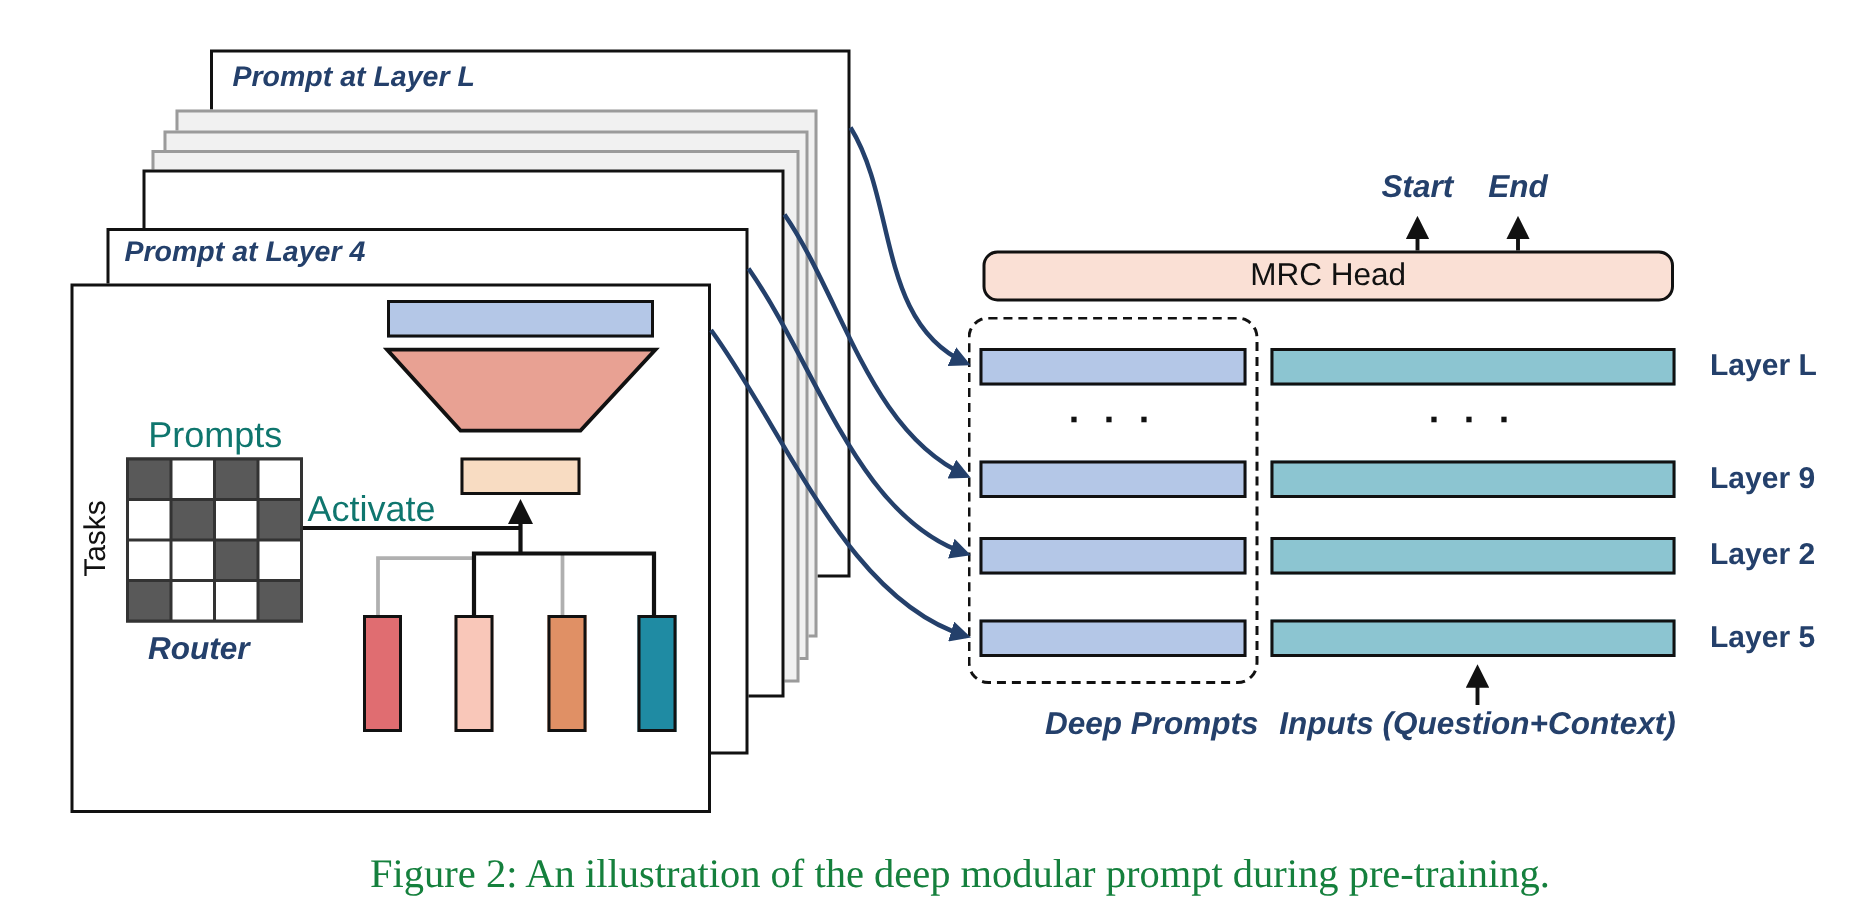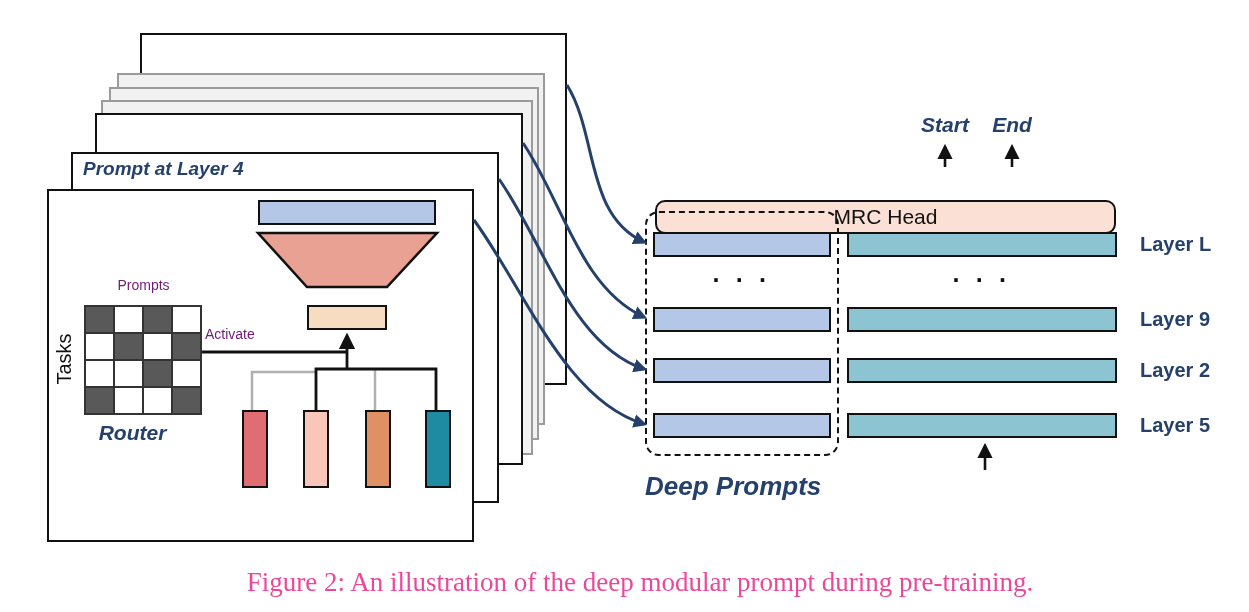--- a/index.html
+++ b/index.html
@@ -1,60 +1,61 @@
 <!DOCTYPE html>
 <html style="--navy: #24406b; --deep-fill: #b4c7e7; --input-fill: #8cc5d1; --mrc-fill: #fae0d5; --funnel-fill: #e8a193; --act-fill: #f8dcc2; --prompt-fill: #b4c7e7; --grid-dark: #595959; --sheet-fill: #f1f1f1; --sheet-border: #9b9b9b; --gray-line: #b0b0b0; --wm-gray: #c6c6c6;"><head>
 <meta charset="utf-8">
 <style>
   html,body{margin:0;padding:0;background:#fff;}
   #canvas{position:relative;width:1249px;height:612px;background:#fff;overflow:hidden;
           font-family:"Liberation Sans",sans-serif;}
   .panel{position:absolute;background:#fff;border:2.5px solid #111;box-sizing:border-box;}
   .sheet{position:absolute;background:var(--sheet-fill);border:2px solid var(--sheet-border);box-sizing:border-box;}
   .panel-label{position:absolute;font-style:italic;font-weight:600;font-size:19px;color:var(--navy);white-space:pre;}
-  .blk-label{position:absolute;font-size:14px;color:#701a75;}
+  .blk-label{position:absolute;font-size:24px;color:#0f766e;}
   .navy-label{position:absolute;font-style:italic;font-weight:600;color:var(--navy);}
   .bar{position:absolute;box-sizing:border-box;border:2.5px solid #111;}
   .deep-bar{left:653px;width:178px;height:25px;background:var(--deep-fill);}
   .input-bar{left:847px;width:270px;height:25px;background:var(--input-fill);}
   .modbar{top:410px;width:26px;height:78px;}
   .layer-label{position:absolute;left:1140px;width:110px;height:25px;line-height:25px;
                font-weight:600;font-size:20px;color:var(--navy);}
   .dots{position:absolute;top:266px;height:28px;line-height:28px;text-align:center;
         font-size:25px;font-weight:bold;color:#111;letter-spacing:4px;}
   #mrc-box{position:absolute;left:655px;top:167px;width:461px;height:34px;box-sizing:border-box;
            background:var(--mrc-fill);border:2.5px solid #111;border-radius:10px;
-           text-align:center;line-height:30px;font-size:21px;color:#111;margin-top:33px;}
+           text-align:center;line-height:30px;font-size:21px;color:#111;}
   #dashed-box{position:absolute;left:645px;top:211px;width:194px;height:245px;box-sizing:border-box;
               border:2.2px dashed #111;border-radius:14px;}
   #router-grid{position:absolute;left:84px;top:305px;border:2.5px solid #333;background:#333;
                display:grid;grid-template-columns:repeat(4,27px);grid-template-rows:repeat(4,25px);gap:2px;}
   #router-grid .cell{background:#fff;}
   #router-grid .cell.on{background:var(--grid-dark);}
   #tasks-label{position:absolute;left:24px;top:346px;width:80px;height:26px;line-height:26px;
                text-align:center;font-size:20px;color:#111;transform:rotate(-90deg);}
   #overlay{position:absolute;left:0;top:0;pointer-events:none;}
   #caption{position:absolute;left:90px;top:567px;width:1100px;text-align:center;
-           font-family:"Liberation Serif",serif;font-size:27px;color:#ec4899;}
+           font-family:"Liberation Serif",serif;font-size:27px;color:#15803d;}
   #watermark{position:absolute;left:985px;top:540px;font-size:31px;letter-spacing:2px;
              color:var(--wm-gray);white-space:nowrap;}
 </style>
 </head>
 <body>
 
 <div id="canvas">
 
   <div class="panel" style="left:140px;top:33px;width:427px;height:352px"></div>
   <div class="sheet" style="left:117px;top:73px;width:428px;height:352px"></div>
   <div class="sheet" style="left:109px;top:87px;width:430px;height:353px"></div>
   <div class="sheet" style="left:101px;top:100px;width:432px;height:355px"></div>
   <div class="panel" style="left:95px;top:113px;width:428px;height:352px"></div>
   <div class="panel" style="left:71px;top:152px;width:428px;height:351px"></div>
   <div class="panel" style="left:47px;top:189px;width:427px;height:353px"></div>
 
+  <span class="panel-label" style="left:155px;top:41px">Prompt at Layer L</span>
   <span class="panel-label" style="left:83px;top:158px">Prompt at Layer 4</span>
 
   <div class="bar" style="left:258px;top:200px;width:178px;height:25px;background:var(--prompt-fill)"></div>
   <div class="bar" style="left:307px;top:305px;width:80px;height:25px;background:var(--act-fill)"></div>
 
   <div id="router-grid">
       <div class="cell on"></div>
       <div class="cell"></div>
       <div class="cell on"></div>
       <div class="cell"></div>
@@ -98,21 +99,22 @@
   <div class="bar input-bar" style="top:413px"></div>
 
   <div class="dots" style="left:653px;width:178px">· · ·</div>
   <div class="dots" style="left:847px;width:270px">· · ·</div>
 
   <div class="layer-label" style="top:232px">Layer L</div>
   <div class="layer-label" style="top:307px">Layer 9</div>
   <div class="layer-label" style="top:358px">Layer 2</div>
   <div class="layer-label" style="top:413px">Layer 5</div>
 
-  <div class="navy-label" style="left:645px;top:471px;width:194px;text-align:left;font-size:26px">Deep Prompts</div>
+  <div class="navy-label" style="left:645px;top:471px;width:194px;text-align:right;font-size:21px">Deep Prompts</div>
+  <div class="navy-label" style="left:830px;top:471px;width:310px;text-align:center;font-size:21px">Inputs (Question+Context)</div>
 
   <svg id="overlay" width="1249" height="612" viewBox="0 0 1249 612">
     <defs>
       <marker id="ab" viewBox="0 0 10 10" refX="8" refY="5" markerWidth="6" markerHeight="6" orient="auto-start-reverse">
         <path d="M0,0 L10,5 L0,10 z" fill="#111"></path>
       </marker>
       <marker id="an" viewBox="0 0 10 10" refX="7.5" refY="5" markerWidth="4.6" markerHeight="4.6" orient="auto-start-reverse">
         <path d="M0,0 L10,5 L0,10 z" style="fill:var(--navy)"></path>
       </marker>
     </defs>

